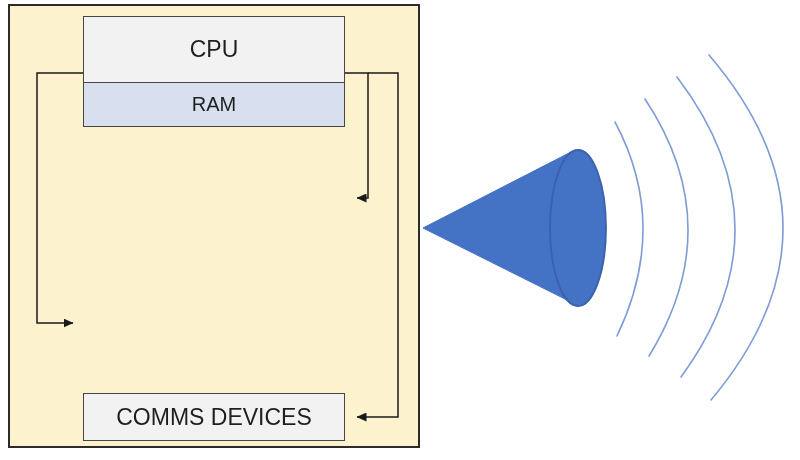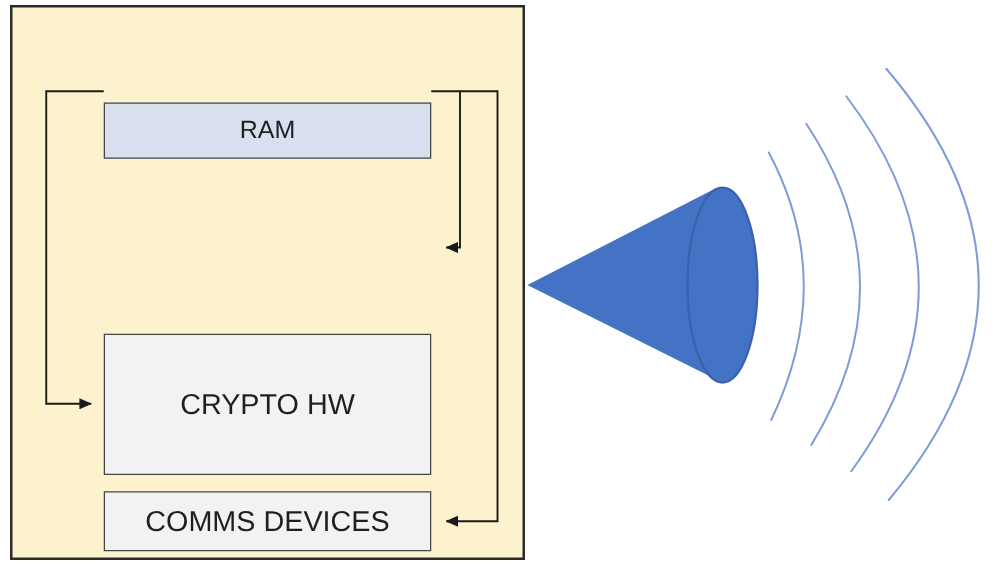--- a/index.html
+++ b/index.html
@@ -91,31 +91,31 @@
   .cone-base { fill: var(--cone-fill); stroke: var(--cone-edge); stroke-width: 1.8; }
   .wave { fill: none; stroke: var(--wave-stroke); stroke-width: 1.6; stroke-linecap: round; }
 </style>
 </head>
 <body>
 
 <div class="canvas">
 
   <div class="outer"></div>
 
+  <div class="box cpu">
+    <span>CPU</span>
+  </div>
 
   <div class="units-row">
     <div class="unit-cell">
       <span>RAM</span>
     </div>
   </div>
 
 
-  <div class="box crypto">
-    <span>CRYPTO HW</span>
-  </div>
 
   <div class="box comms">
     <span>COMMS DEVICES</span>
   </div>
 
   <svg class="overlay" viewBox="0 0 800 460" aria-hidden="true">
     <defs>
       <marker id="arrow" markerUnits="userSpaceOnUse" markerWidth="10" markerHeight="9" viewBox="0 0 10 9" refX="9.5" refY="4.5" orient="auto">
         <path class="arrowhead" d="M0,0 L10,4.5 L0,9 Z"></path>
       </marker>

